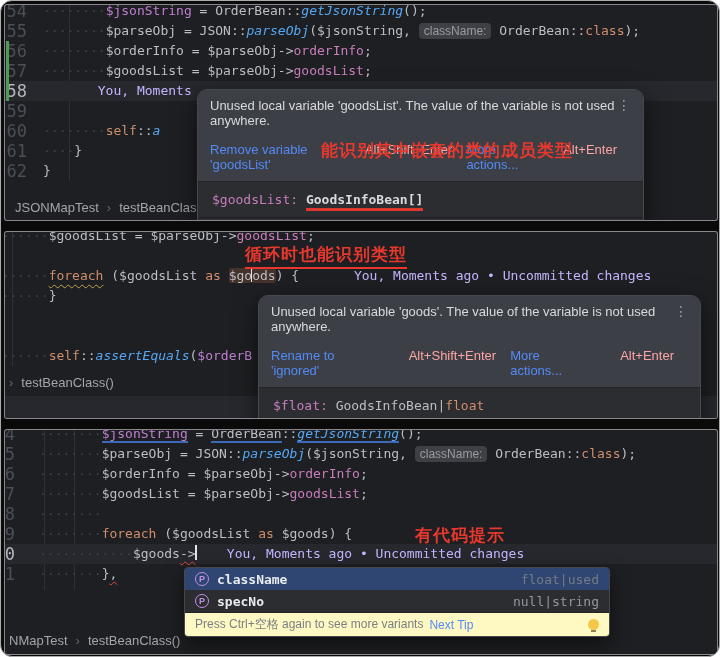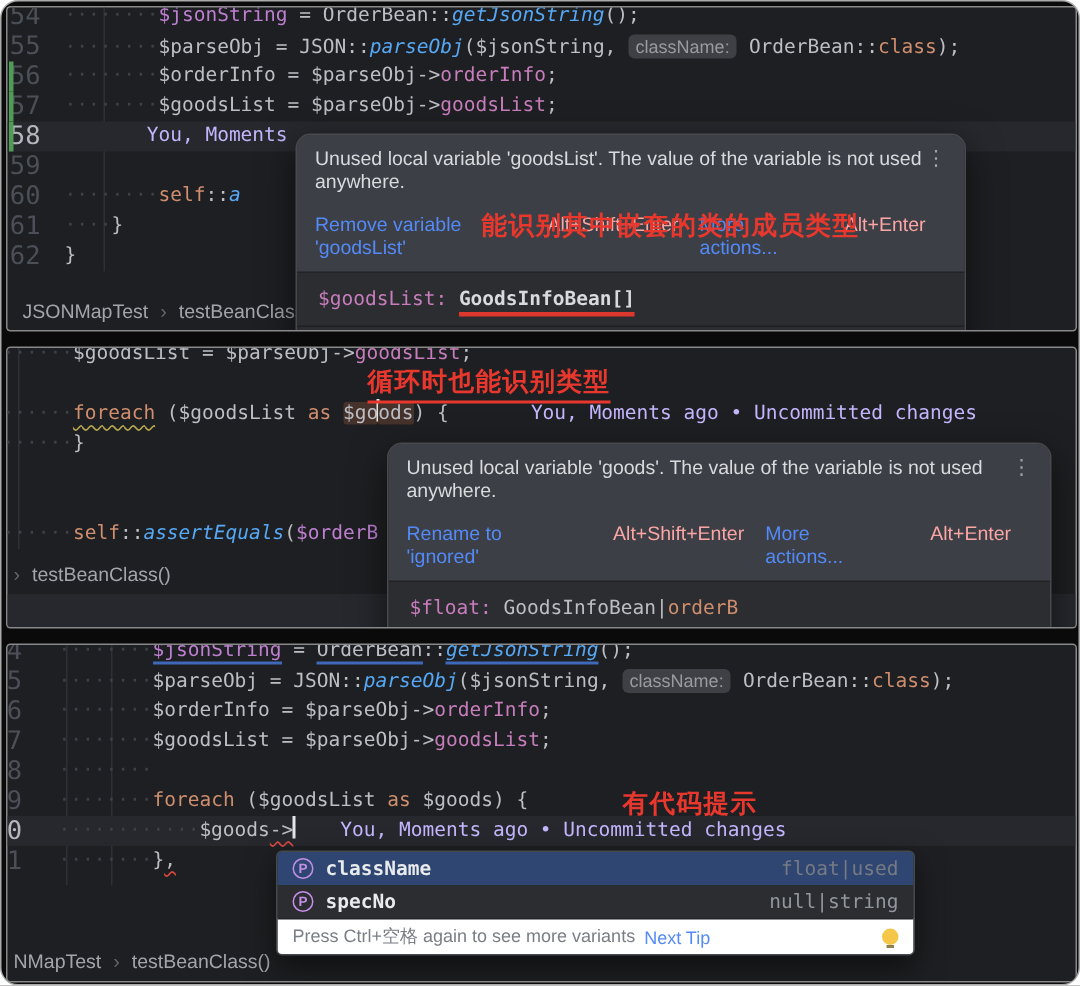--- a/index.html
+++ b/index.html
@@ -71,21 +71,21 @@
   .popup{position:absolute;z-index:6;background:#2B2D31;border:1px solid #46484D;border-radius:4px;
          overflow:hidden;box-shadow:0 8px 20px rgba(0,0,0,.5);}
   .pop-row{display:flex;align-items:center;height:22px;padding:0 10px;
            font-family:"DejaVu Sans Mono",monospace;font-size:13px;cursor:pointer;}
   .pop-row.sel{background:#2E4671;}
   .picon{width:14px;height:14px;border:1px solid #C58FE8;color:#C58FE8;border-radius:50%;
          font:bold 9px/12px "Liberation Sans",sans-serif;text-align:center;margin-right:8px;flex:none;}
   .pname{color:#E8EAED;font-weight:bold;}
   .ptype{margin-left:auto;color:#92969E;}
   .sel .ptype{color:#767A84;}
-  .pop-foot{display:flex;align-items:center;height:24px;background:#ffffff;border-top:1px solid #202225;
+  .pop-foot{display:flex;align-items:center;height:24px;background:#fef9c3;border-top:1px solid #202225;
             padding:0 10px;font-size:12px;color:#7A7E85;font-family:"Liberation Sans",sans-serif;}
   .nexttip{color:#548AF7;margin-left:6px;cursor:pointer;}
   .bulb{margin-left:auto;width:11px;height:11px;border-radius:50%;background:#F5C748;position:relative;}
   .bulb::after{content:"";position:absolute;left:3px;top:11px;width:5px;height:2px;background:#8A8350;}
   .strip{position:absolute;left:0;right:0;background:#26282D;}
 </style>
 </head>
 <body>
 
 <div class="frame">
@@ -155,21 +155,21 @@
           <span>Unused local variable 'goods'. The value of the variable is not used anywhere.</span>
           <span class="kebab">⋮</span>
         </div>
         <div class="tip-actions">
           <span class="lnk">Rename to 'ignored'</span>
           <span class="sc">Alt+Shift+Enter</span>
           <span class="lnk">More actions...</span>
           <span class="sc">Alt+Enter</span>
         </div>
       </div>
-      <div class="tip-type"><span class="tk-fld">$float:</span><span class="tk-d"> </span><span class="tk-d">GoodsInfoBean</span><span class="tk-d">|</span><span class="tk-kw">orderB</span></div>
+      <div class="tip-type"><span class="tk-fld">$float:</span><span class="tk-d"> </span><span class="tk-d">GoodsInfoBean</span><span class="tk-d">|</span><span class="tk-kw">float</span></div>
       <div class="tip-src">
         <span>Source:</span>
         <span class="src-path">.../tests/JSONMapTest.php</span>
         <span class="pencil">✎</span>
         <span class="kebab">⋮</span>
       </div>
     </div>
 
     <div class="crumbs" style="left:4px;top:140px;">
       <span class="crumb-sep">›</span>

